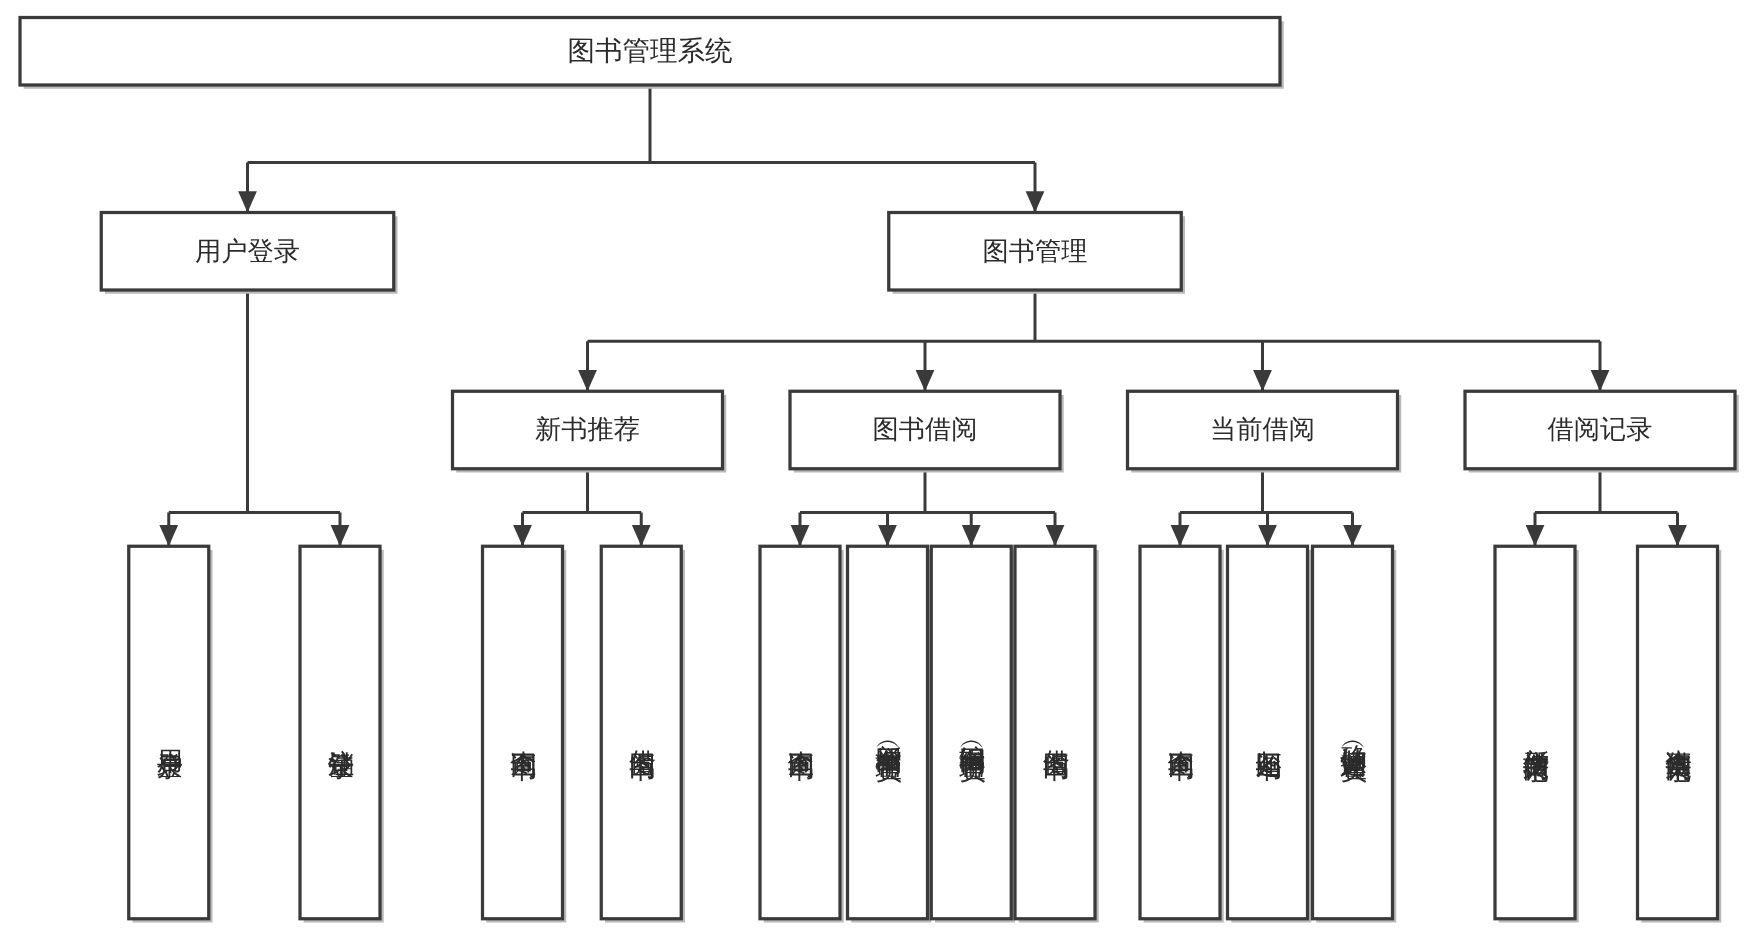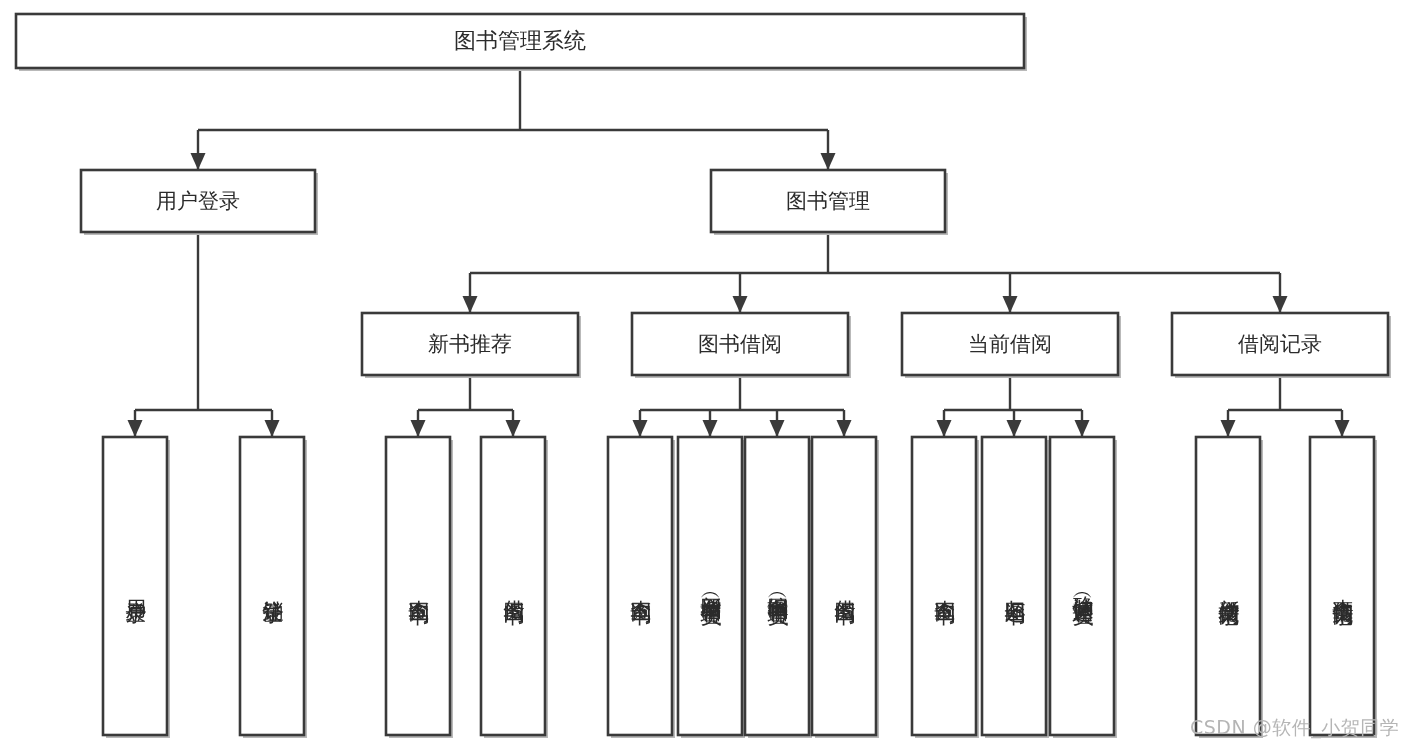--- a/index.html
+++ b/index.html
@@ -200,14 +200,13 @@
       <div class="vlabel" style="left: 608px; top: 437px; width: 64px; height: 298px;">查询图书</div>
       <div class="vlabel" style="left: 678px; top: 437px; width: 64px; height: 298px;">新增图书（管理员）</div>
       <div class="vlabel" style="left: 745px; top: 437px; width: 64px; height: 298px;">编辑图书（管理员）</div>
       <div class="vlabel" style="left: 812px; top: 437px; width: 64px; height: 298px;">借阅图书</div>
       <div class="vlabel" style="left: 912px; top: 437px; width: 64px; height: 298px;">查询图书</div>
       <div class="vlabel" style="left: 982px; top: 437px; width: 64px; height: 298px;">归还图书</div>
       <div class="vlabel" style="left: 1050px; top: 437px; width: 64px; height: 298px;">确认归还（管理员）</div>
       <div class="vlabel" style="left: 1196px; top: 437px; width: 64px; height: 298px;">新增借阅记录</div>
       <div class="vlabel" style="left: 1310px; top: 437px; width: 64px; height: 298px;">查询借阅记录</div>
     </div>
-  <div class="watermark" style="left:1190px; top:715px;">CSDN @软件_小贺同学</div>
 </div>
 
 </body></html>

